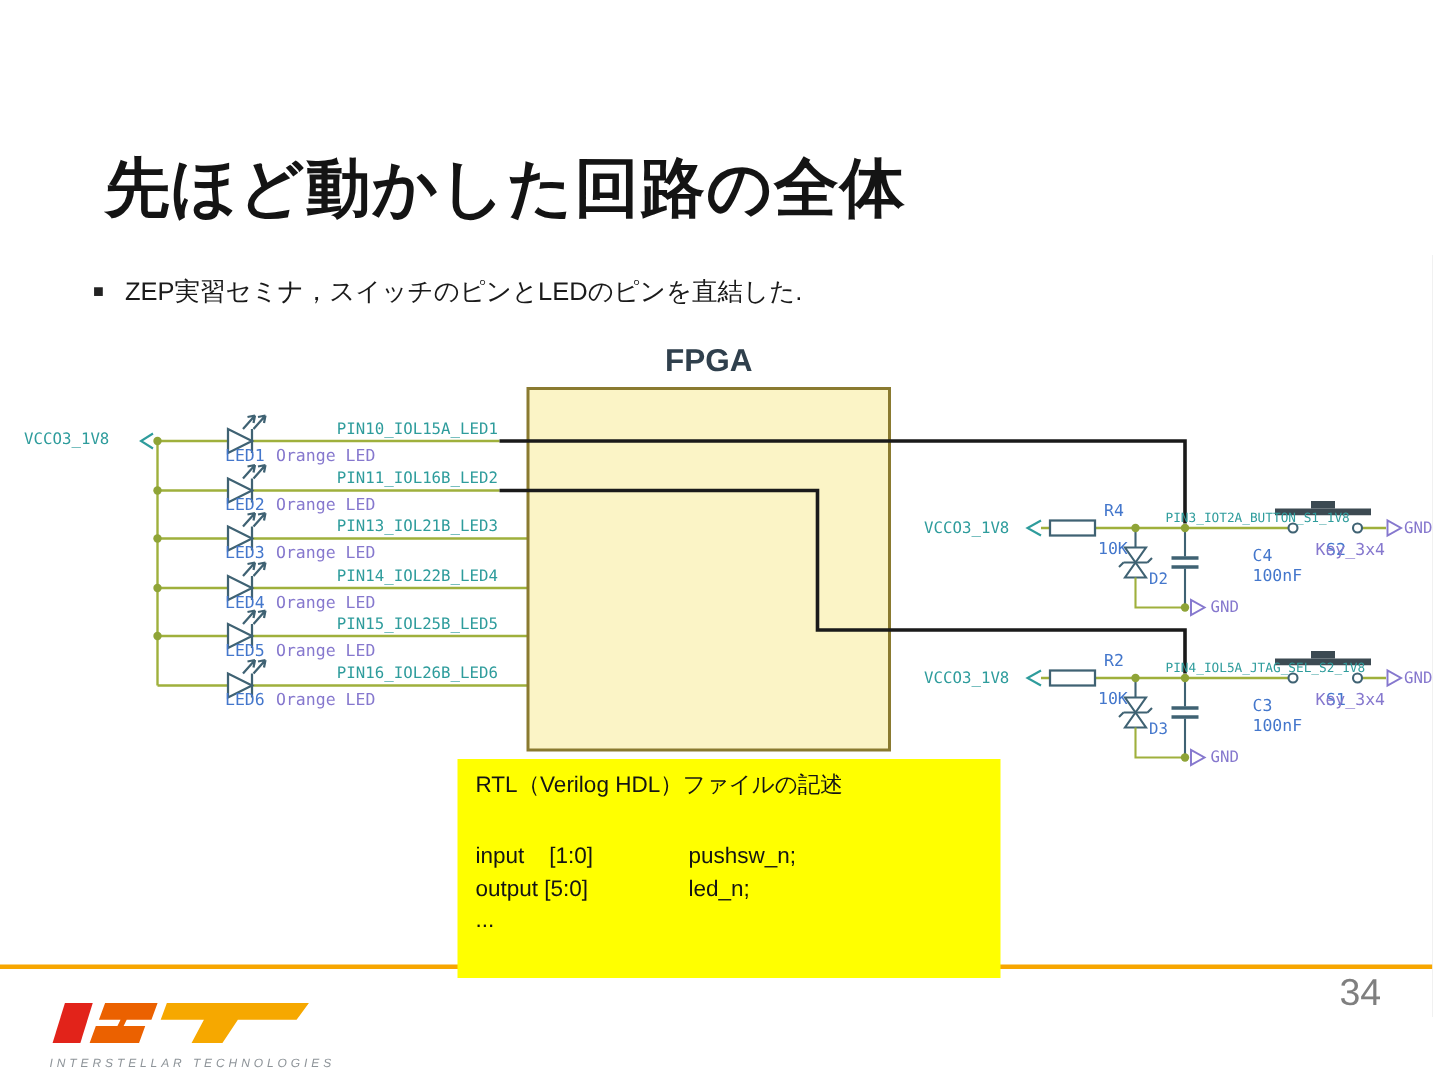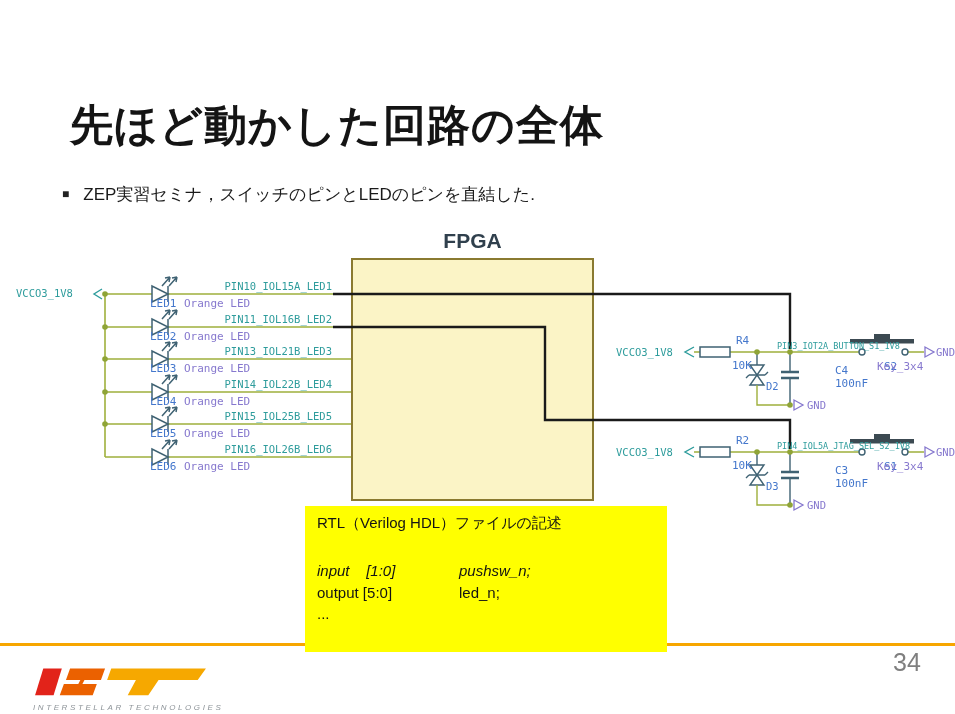--- a/index.html
+++ b/index.html
@@ -179,21 +179,21 @@
   <span class="sch blue t10" style="left:734px;top:480px;">D3</span>
   <span class="sch blue t11" style="left:803px;top:464px;">C3</span>
   <span class="sch blue t11" style="left:803px;top:477px;">100nF</span>
   <span class="sch purple t10" style="left:807px;top:499px;">GND</span>
   <span class="sch blue t11" style="left:852px;top:460px;">S1</span>
   <span class="sch purple t11" style="left:877px;top:460px;">Key_3x4</span>
   <span class="sch purple t10" style="left:936px;top:446px;">GND</span>
 
   <div class="rtl-box">
     <div class="rtl-title">RTL（Verilog HDL）ファイルの記述</div>
-    <div class="code-row" style="top:56px;font-style:italic;">
+    <div class="code-row" style="top:56px;">
       <span class="c1">input    [1:0]</span>
         <span class="c2">pushsw_n;</span>
     </div>
     <div class="code-row" style="top:78px;">
       <span class="c1">output [5:0]</span>
         <span class="c2">led_n;</span>
     </div>
     <div class="code-row" style="top:99px;">
       <span class="c1">...</span>
         <span class="c2"></span>

